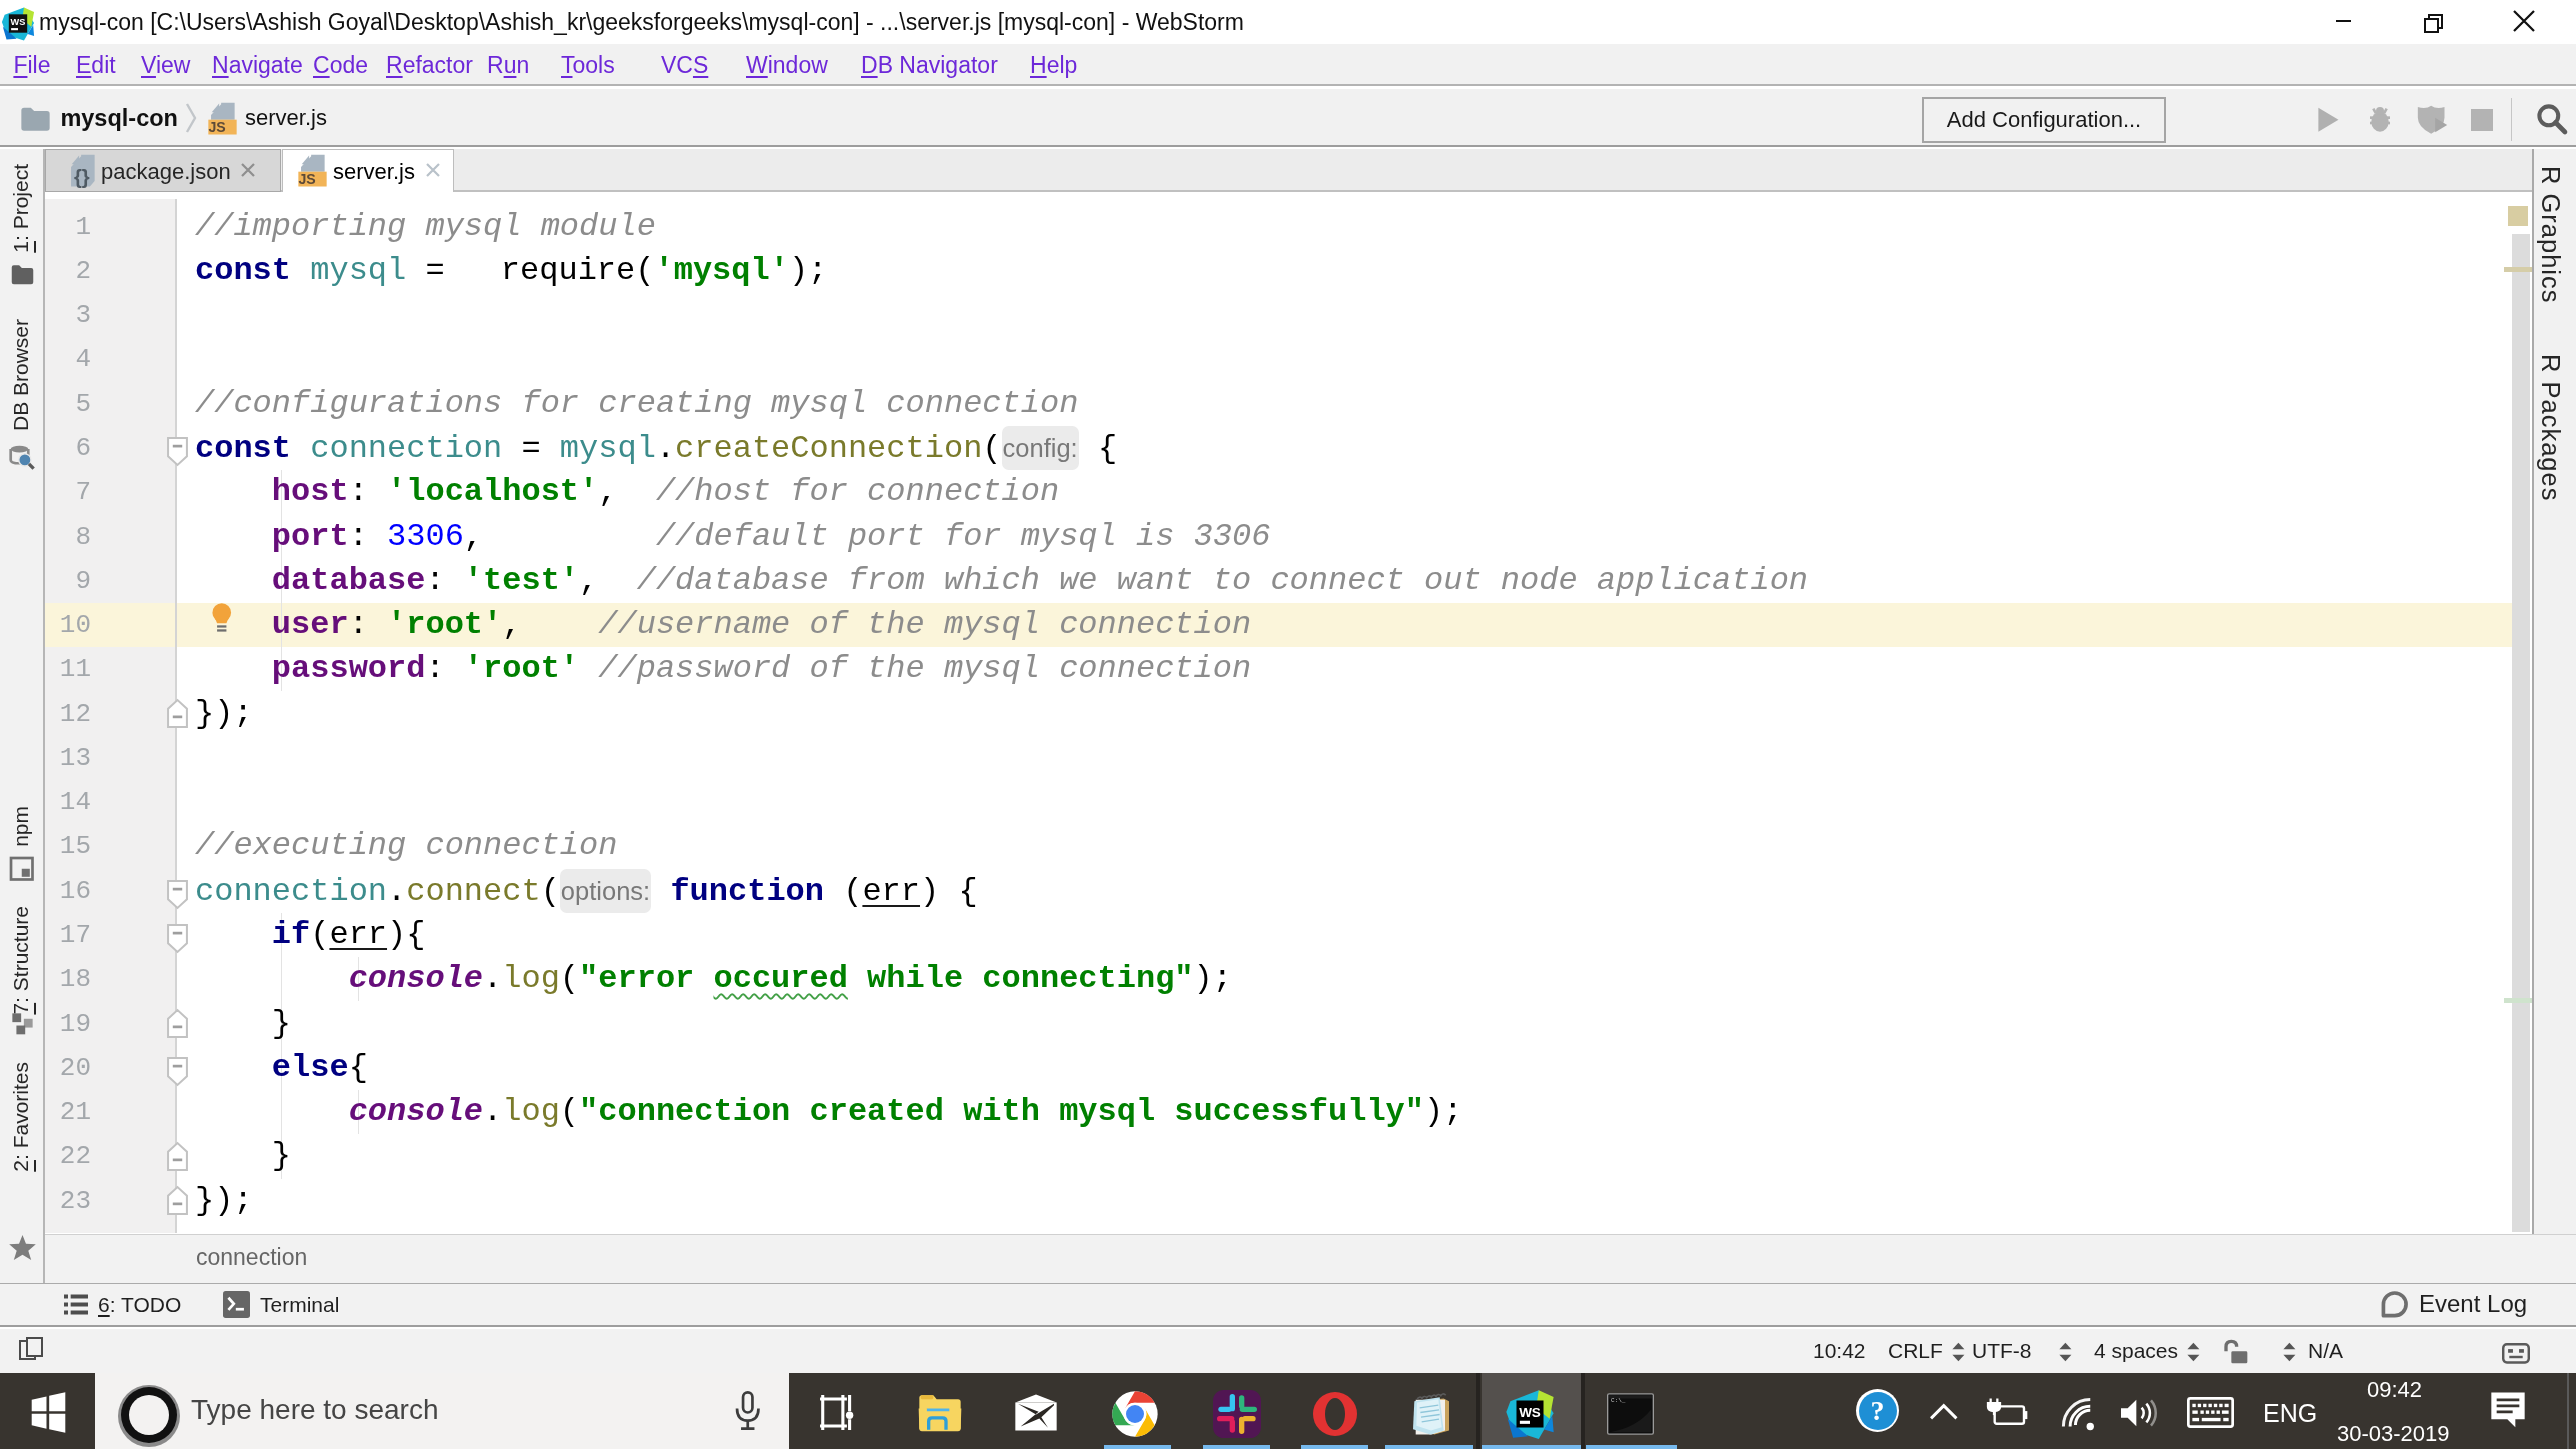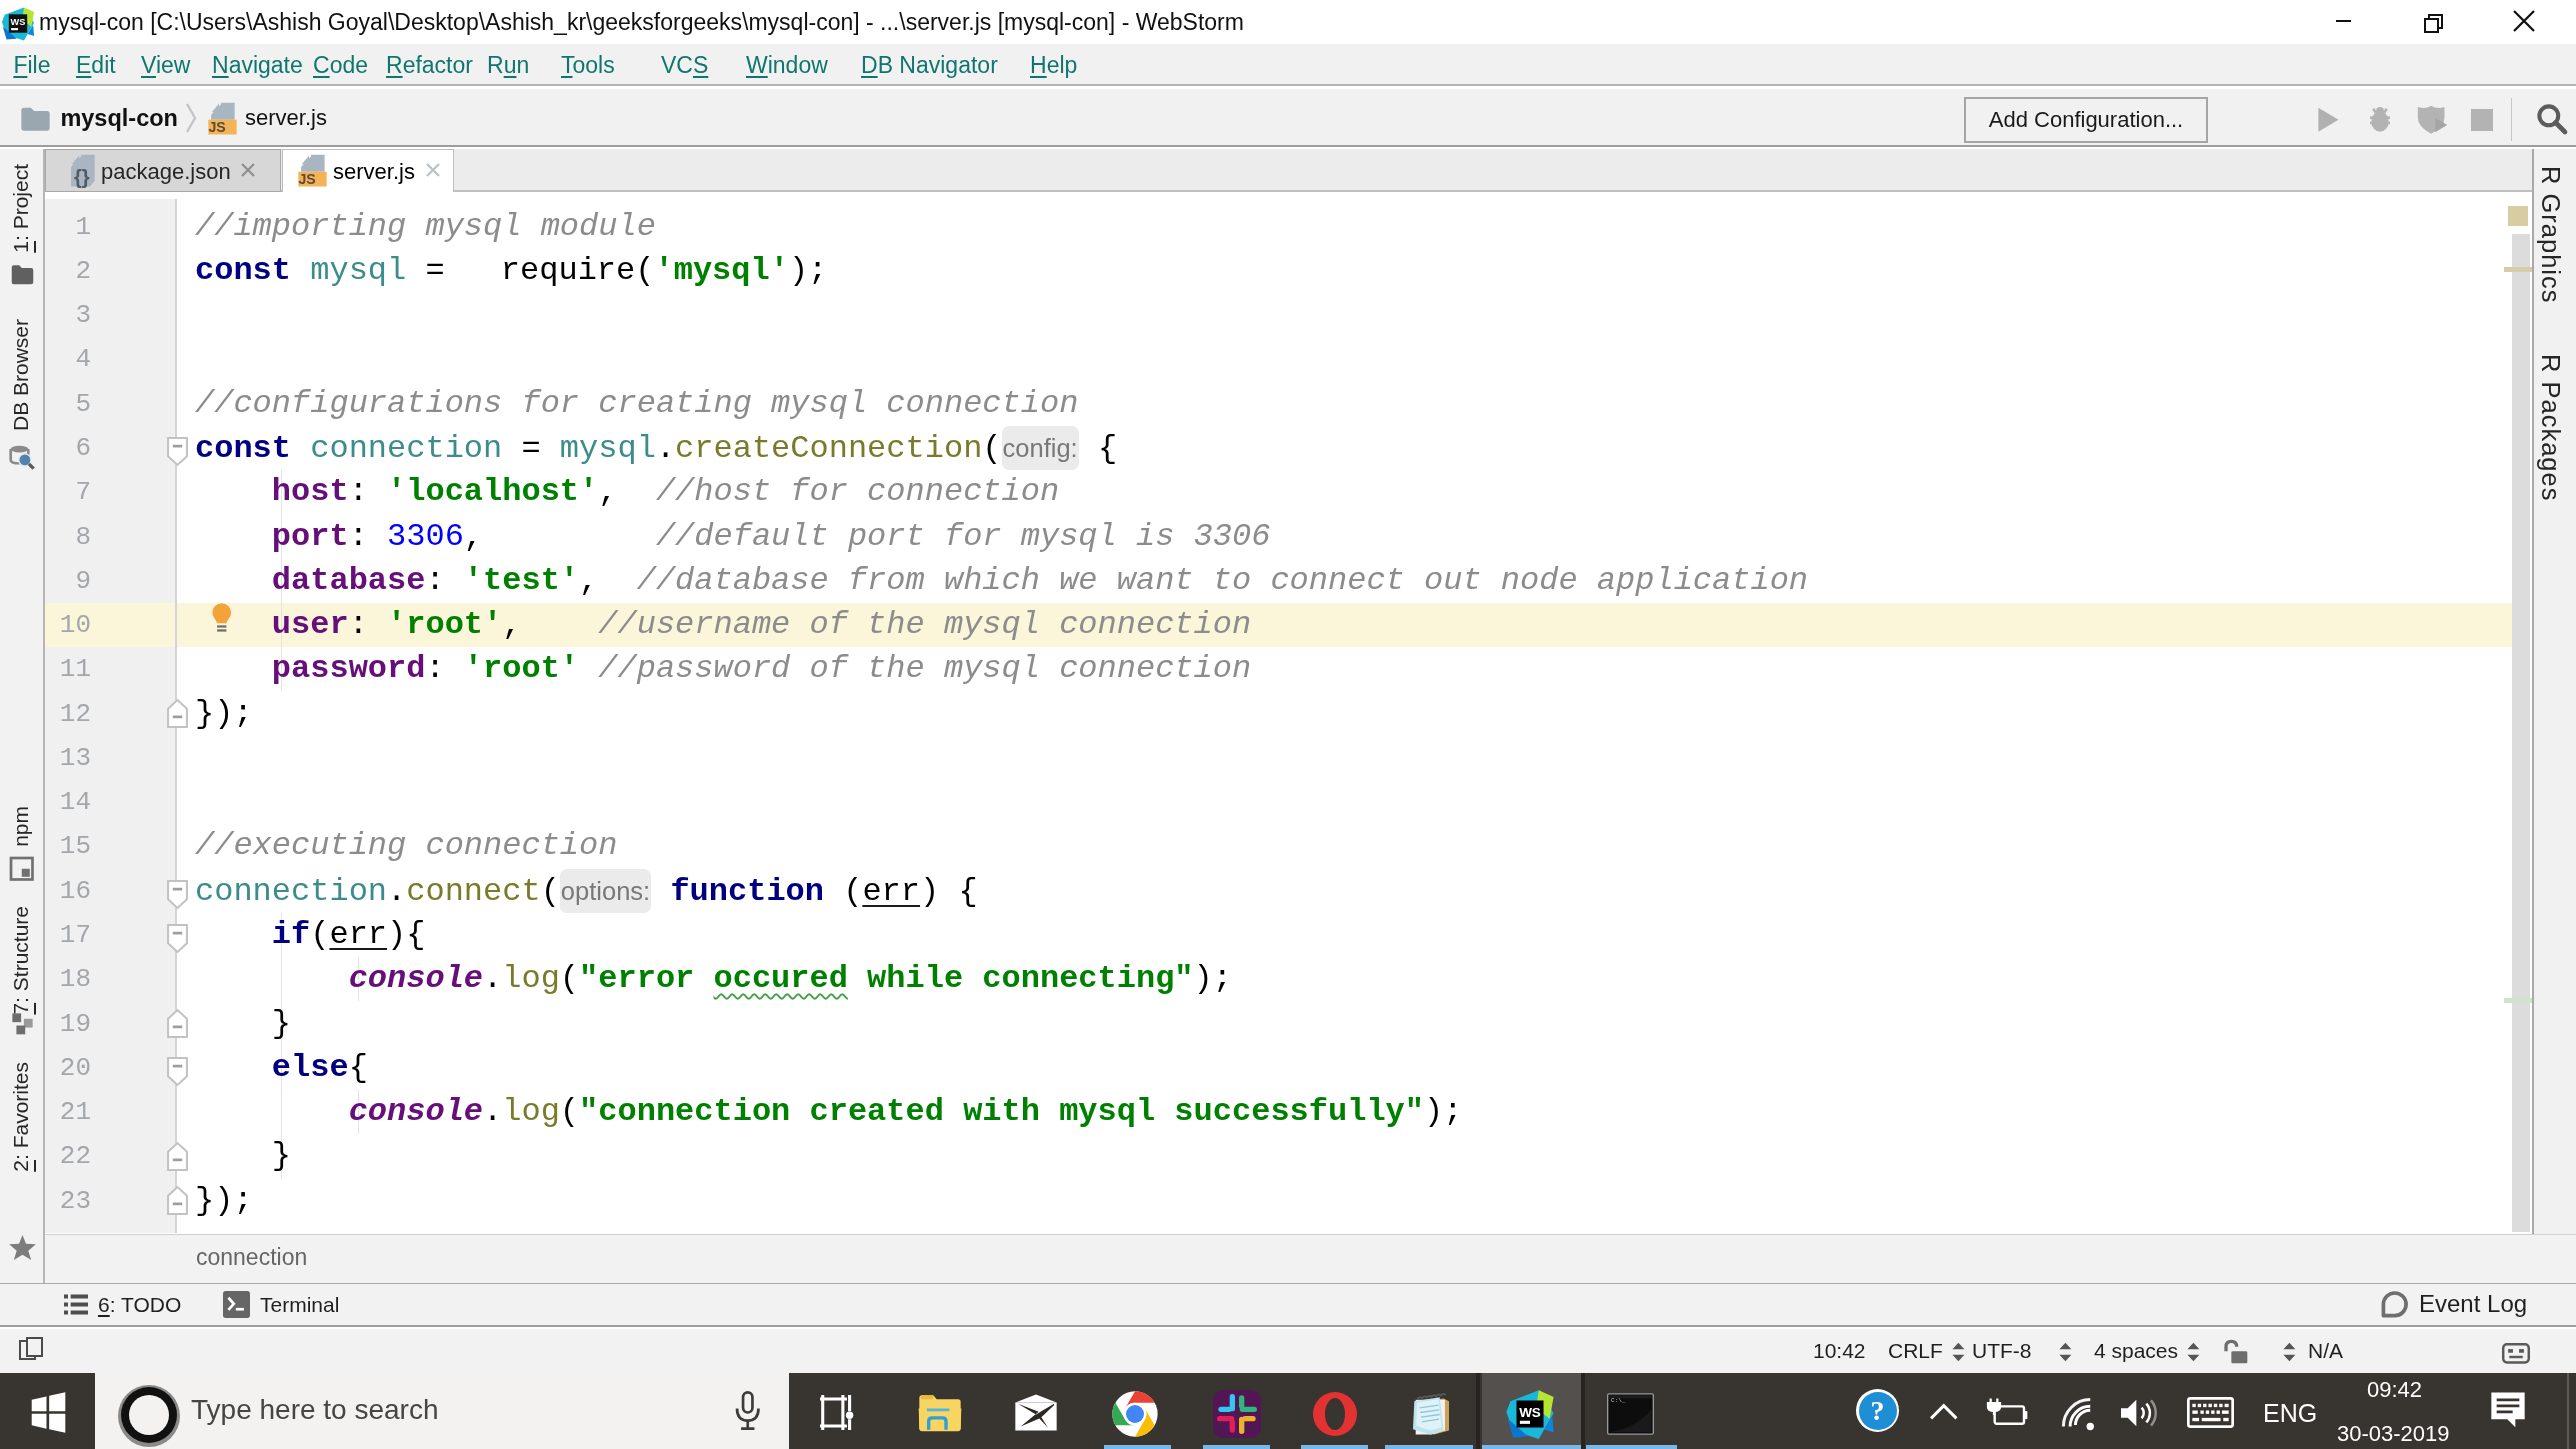--- a/index.html
+++ b/index.html
@@ -5,21 +5,21 @@
   * { margin:0; padding:0; box-sizing:border-box; }
   html,body { width:2576px; height:1449px; overflow:hidden; background:#fff; }
   body { font-family:"Liberation Sans", sans-serif; position:relative; }
   .abs { position:absolute; }
   u { text-decoration:underline; text-underline-offset:2.7px; }
 
   
   #titlebar { left:0; top:0; width:2576px; height:44px; background:#ffffff; }
   #title-text { left:39px; top:9.4px; font-size:23px; color:#111; white-space:pre; }
   #menubar { left:0; top:44px; width:2576px; height:42px; background:#f1f1f1; border-bottom:2px solid #b3b3b3; }
-  .menu-item { position:absolute; top:0; font-size:23px; color:#0f766e; }
+  .menu-item { position:absolute; top:0; font-size:23px; color:#6d28d9; }
   #menu-items { position:absolute; left:0; top:52px; width:1140px; height:31px; }
   #navbar { left:0; top:89px; width:2576px; height:58px; background:#f1f1f1; border-bottom:2px solid #9d9d9d; }
   #tabrow { left:0; top:149px; width:2576px; height:50px; background:#ececec; }
   #tabrow-border { left:0; top:190px; width:2576px; height:2px; background:#c0c0c0; }
 
   
   #editor { left:45px; top:192px; width:2487px; height:1042px; background:#ffffff; }
   #gutter { left:45px; top:199px; width:132px; height:1034px; background:#f0f0f0; border-right:2px solid #d4d4d4; }
   .lnum { position:absolute; width:47px; text-align:right; font-family:"Liberation Mono", monospace; font-size:26px; line-height:44px; color:#a3a7ab; }
   .cline { position:absolute; z-index:1; left:195px; font-family:"Liberation Mono", monospace; font-size:32px; line-height:44px; white-space:pre; color:#000; }
@@ -105,21 +105,21 @@
     <svg width="31" height="34" viewBox="0 0 46 50">
         <path d="M7 15 L18 2 L18 15 z" fill="#a9b6c2"></path>
         <path d="M21 1 H41 V26 H6 V19 L21 3 z" fill="#a9b6c2"></path>
         <rect x="2" y="26" width="42" height="22" fill="#f2b457"></rect>
         <text x="15" y="45" font-size="21" font-weight="bold" fill="#5d4a37" text-anchor="middle" font-family="Liberation Sans, sans-serif">JS</text>
       </svg>
   </span>
   <span style="font-size:22px;color:#111;margin-left:6.7px;">server.js</span>
 </div>
 
-<div class="abs" style="left:1964px;top:97px;width:244px;height:46px;background:#f1f1f1;border:2px solid #a5a5a5;display:flex;align-items:center;justify-content:center;font-size:22px;color:#1a1a1a;">Add Configuration...</div>
+<div class="abs" style="left:1922px;top:97px;width:244px;height:46px;background:#f1f1f1;border:2px solid #a5a5a5;display:flex;align-items:center;justify-content:center;font-size:22px;color:#1a1a1a;">Add Configuration...</div>
 <svg class="abs" style="left:2313px;top:105px;" width="29.5" height="29.5" viewBox="0 0 44 44">
     <path d="M8 4 L38 22 L8 40 z" fill="#b0b0b0"></path>
   </svg>
 <svg class="abs" style="left:2364px;top:103px;" width="32" height="32" viewBox="0 0 48 48" fill="#b3b3b3">
     <ellipse cx="24" cy="28" rx="13" ry="15"></ellipse>
     <rect x="9" y="20" width="30" height="4"></rect>
     <rect x="9" y="28" width="30" height="4"></rect>
     <rect x="14" y="8" width="4" height="8" transform="rotate(-30 16 12)"></rect>
     <rect x="30" y="8" width="4" height="8" transform="rotate(30 32 12)"></rect>
     <circle cx="24" cy="12" r="6"></circle>

